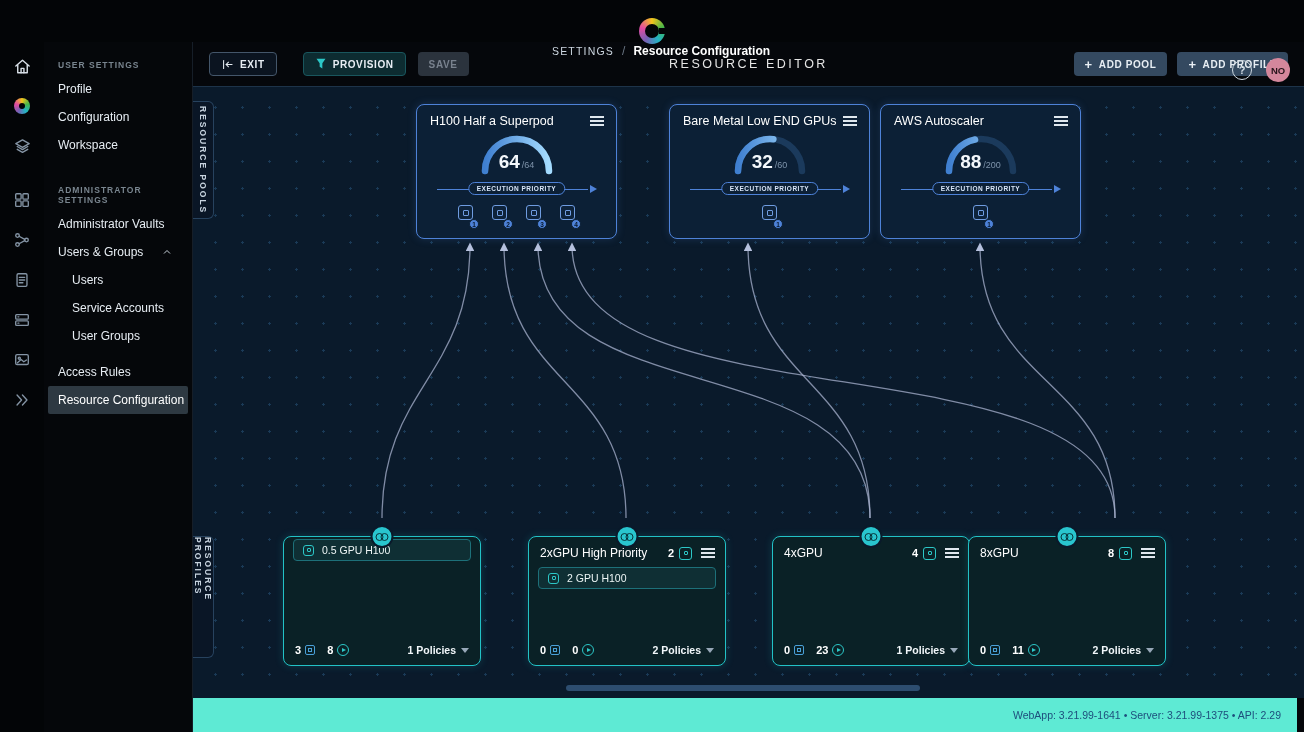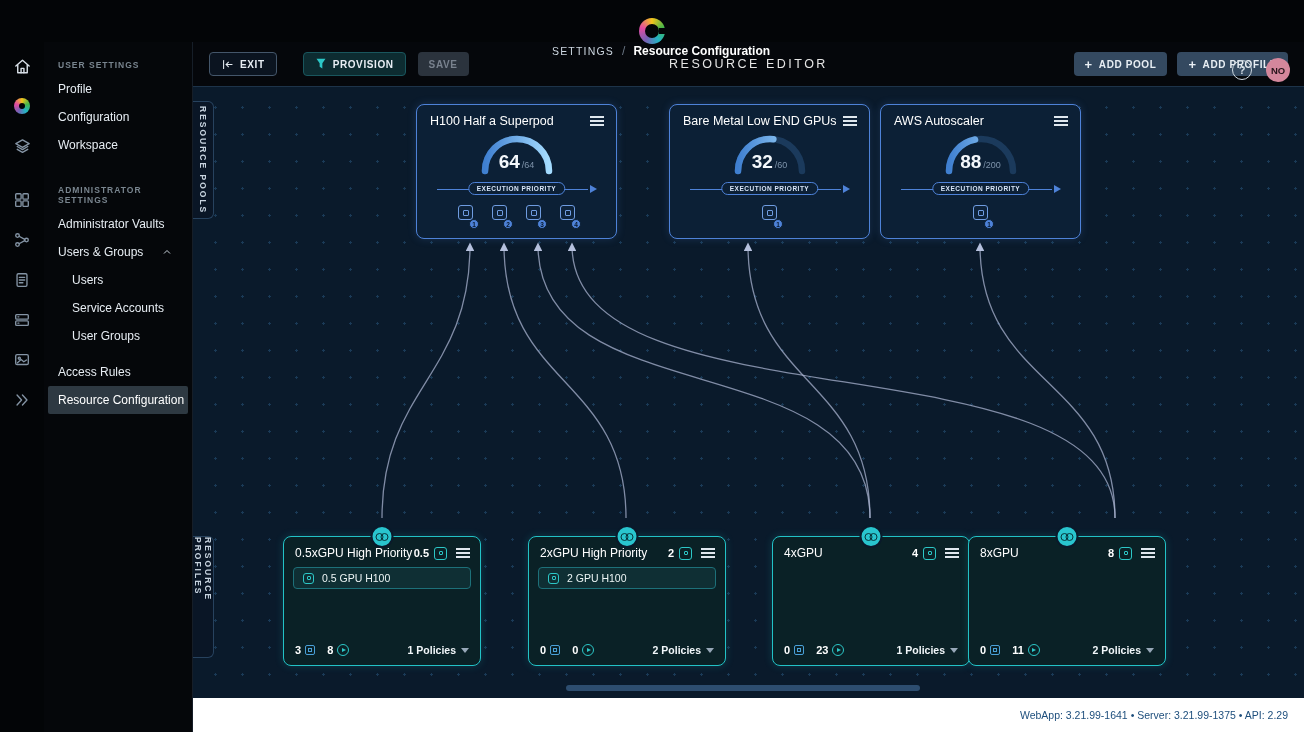--- a/index.html
+++ b/index.html
@@ -101,21 +101,21 @@
   .stat-chip::before { content:""; position:absolute; inset:2.2px; border:1px solid #4aa0d8; }
   .stat2 { margin-left:12px; }
   .run-icon { width:12px; height:12px; border:1.2px solid #2cc7c7; border-radius:50%; margin-left:4px; display:flex; align-items:center; justify-content:center; }
   .run-icon::before { content:""; width:0; height:0; border-left:4px solid #2cc7c7; border-top:2.6px solid transparent; border-bottom:2.6px solid transparent; margin-left:1px; }
   .policies { margin-left:auto; display:flex; align-items:center; gap:5px; font-size:10.5px; font-weight:bold; color:#f2f7fa; cursor:pointer; }
   .caret { width:0; height:0; border-left:4px solid transparent; border-right:4px solid transparent; border-top:5px solid #97a8b8; }
 
   .hscroll { position:absolute; left:373px; top:598px; width:354px; height:6px; border-radius:3px; background:#2d4d6f; cursor:pointer; z-index:5; }
 
   
-  .footer { position:absolute; left:193px; top:698px; right:0; height:34px; background:#ffffff; display:flex; align-items:center; justify-content:flex-end; padding-right:16px; font-size:10.5px; color:#1d4e7c; z-index:6; }
+  .footer { position:absolute; left:193px; top:698px; right:7px; height:34px; background:#5eead4; display:flex; align-items:center; justify-content:flex-end; padding-right:16px; font-size:10.5px; color:#1d4e7c; z-index:6; }
 </style>
 </head>
 <body>
 
 <div class="app">
 
   <header class="topbar">
     <div class="logo"></div>
     <div class="crumbs">
       <span class="crumb-root">SETTINGS</span>
@@ -350,26 +350,20 @@
       </div>
     </div>
 
     <div class="profile-card" style="left:90px;">
       <div class="connector">
           <span class="link-glyph">
             <i></i>
             <i></i>
           </span>
         </div>
-      <div class="profile-head">
-        <span class="profile-title">0.5xGPU High Priority</span>
-        <span class="count">0.5</span>
-        <span class="chip teal"></span>
-        <span class="hamburger"></span>
-      </div>
       <div class="profile-items">
         <div class="profile-item">
           <span class="chip teal sm"></span>
           <span>0.5 GPU H100</span>
         </div>
       </div>
       <div class="profile-stats">
         <span>3</span>
         <span class="stat-chip"></span>
         <span class="stat2">8</span>

